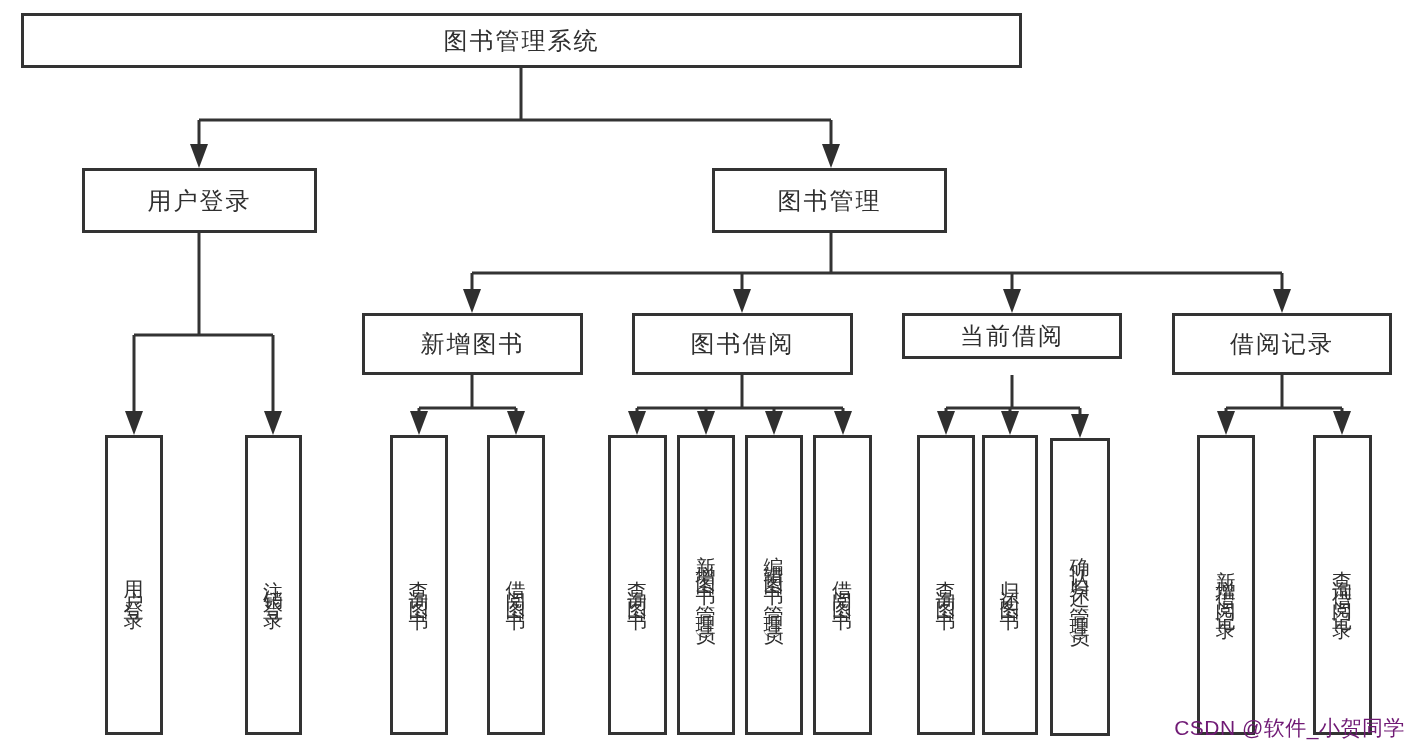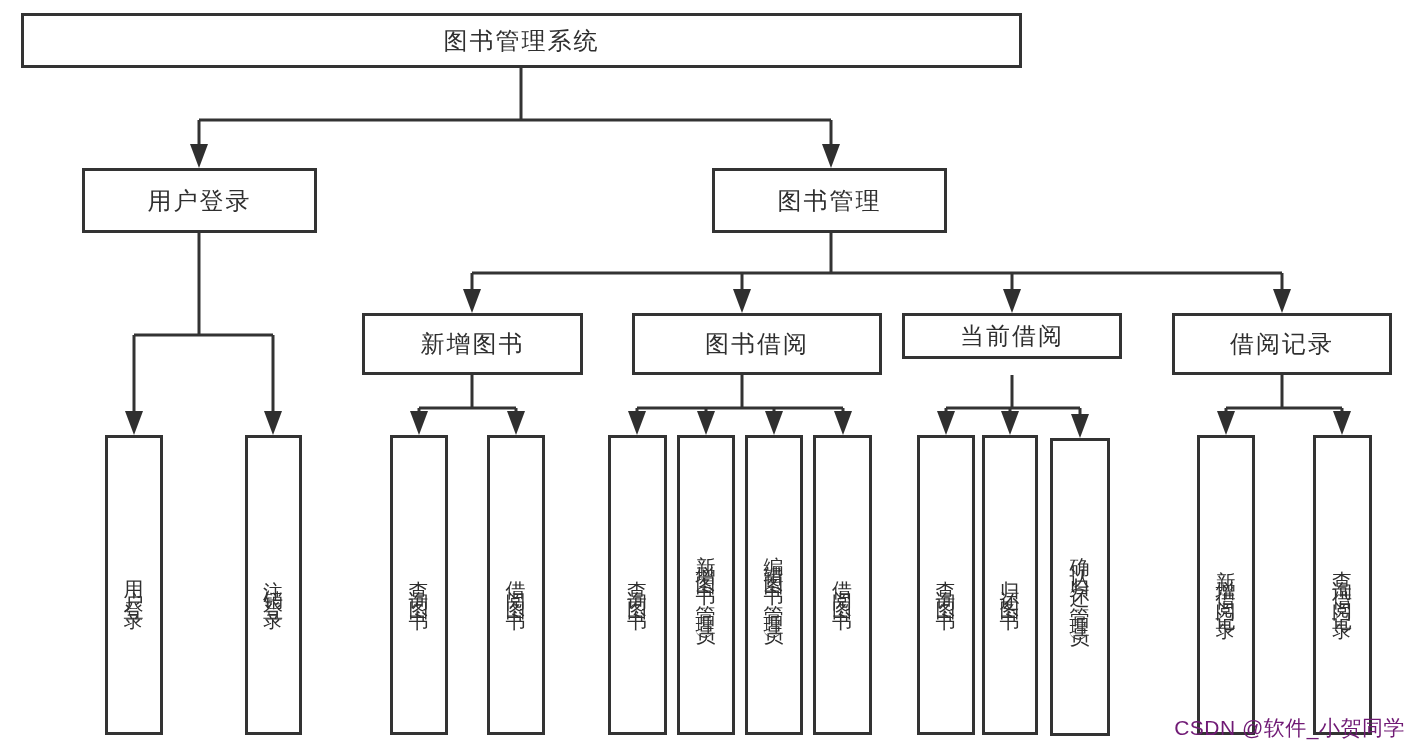--- a/index.html
+++ b/index.html
@@ -122,21 +122,21 @@
       <polygon points="1333,411 1351,411 1342,435"></polygon>
     </g>
   </svg>
 
   <div class="node" style="left:21px;top:13px;width:1001px;height:55px;">图书管理系统</div>
 
   <div class="node" style="left:82px;top:168px;width:235px;height:65px;">用户登录</div>
   <div class="node" style="left:712px;top:168px;width:235px;height:65px;">图书管理</div>
 
   <div class="node" style="left:362px;top:313px;width:221px;height:62px;">新增图书</div>
-  <div class="node" style="left:632px;top:313px;width:250px;height:62px;">图书借阅</div>
+  <div class="node" style="left:632px;top:313px;width:221px;height:62px;">图书借阅</div>
   <div class="node" style="left:902px;top:313px;width:220px;height:46px;">当前借阅</div>
   <div class="node" style="left:1172px;top:313px;width:220px;height:62px;text-align:right;">借阅记录</div>
 
   <div class="node leaf" style="left:105px;top:435px;width:58px;height:300px;">用户登录</div>
   <div class="node leaf" style="left:245px;top:435px;width:57px;height:300px;">注销登录</div>
 
   <div class="node leaf" style="left:390px;top:435px;width:58px;height:300px;">查询图书</div>
   <div class="node leaf" style="left:487px;top:435px;width:58px;height:300px;">借阅图书</div>
 
   <div class="node leaf" style="left:608px;top:435px;width:59px;height:300px;">查询图书</div>

